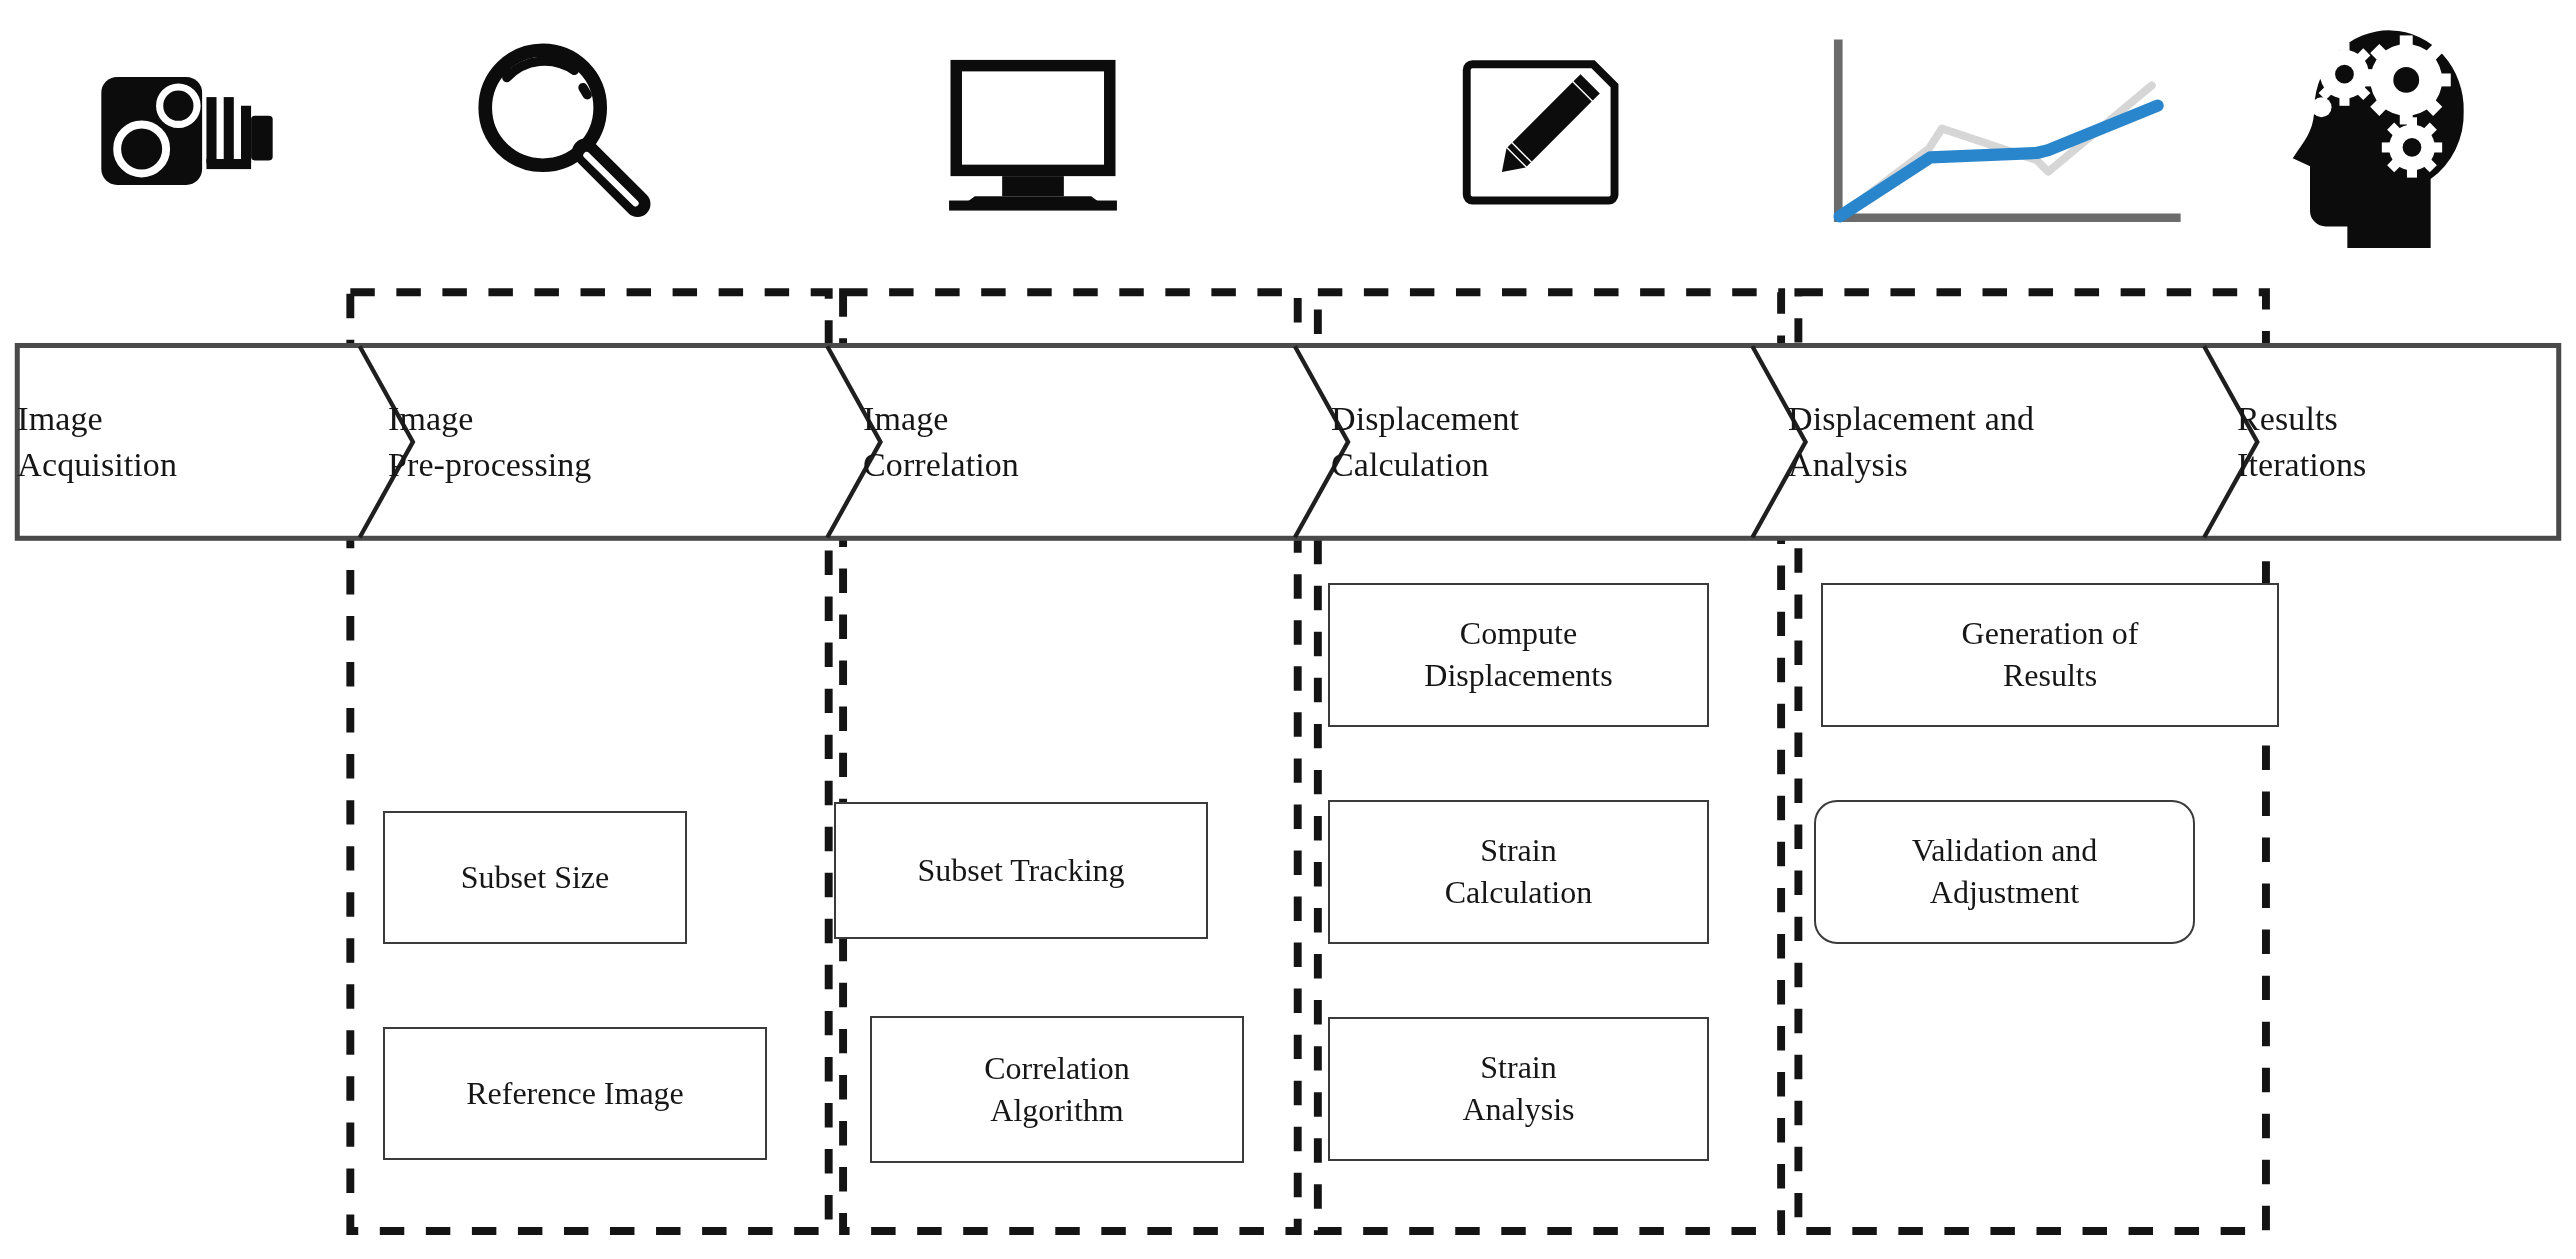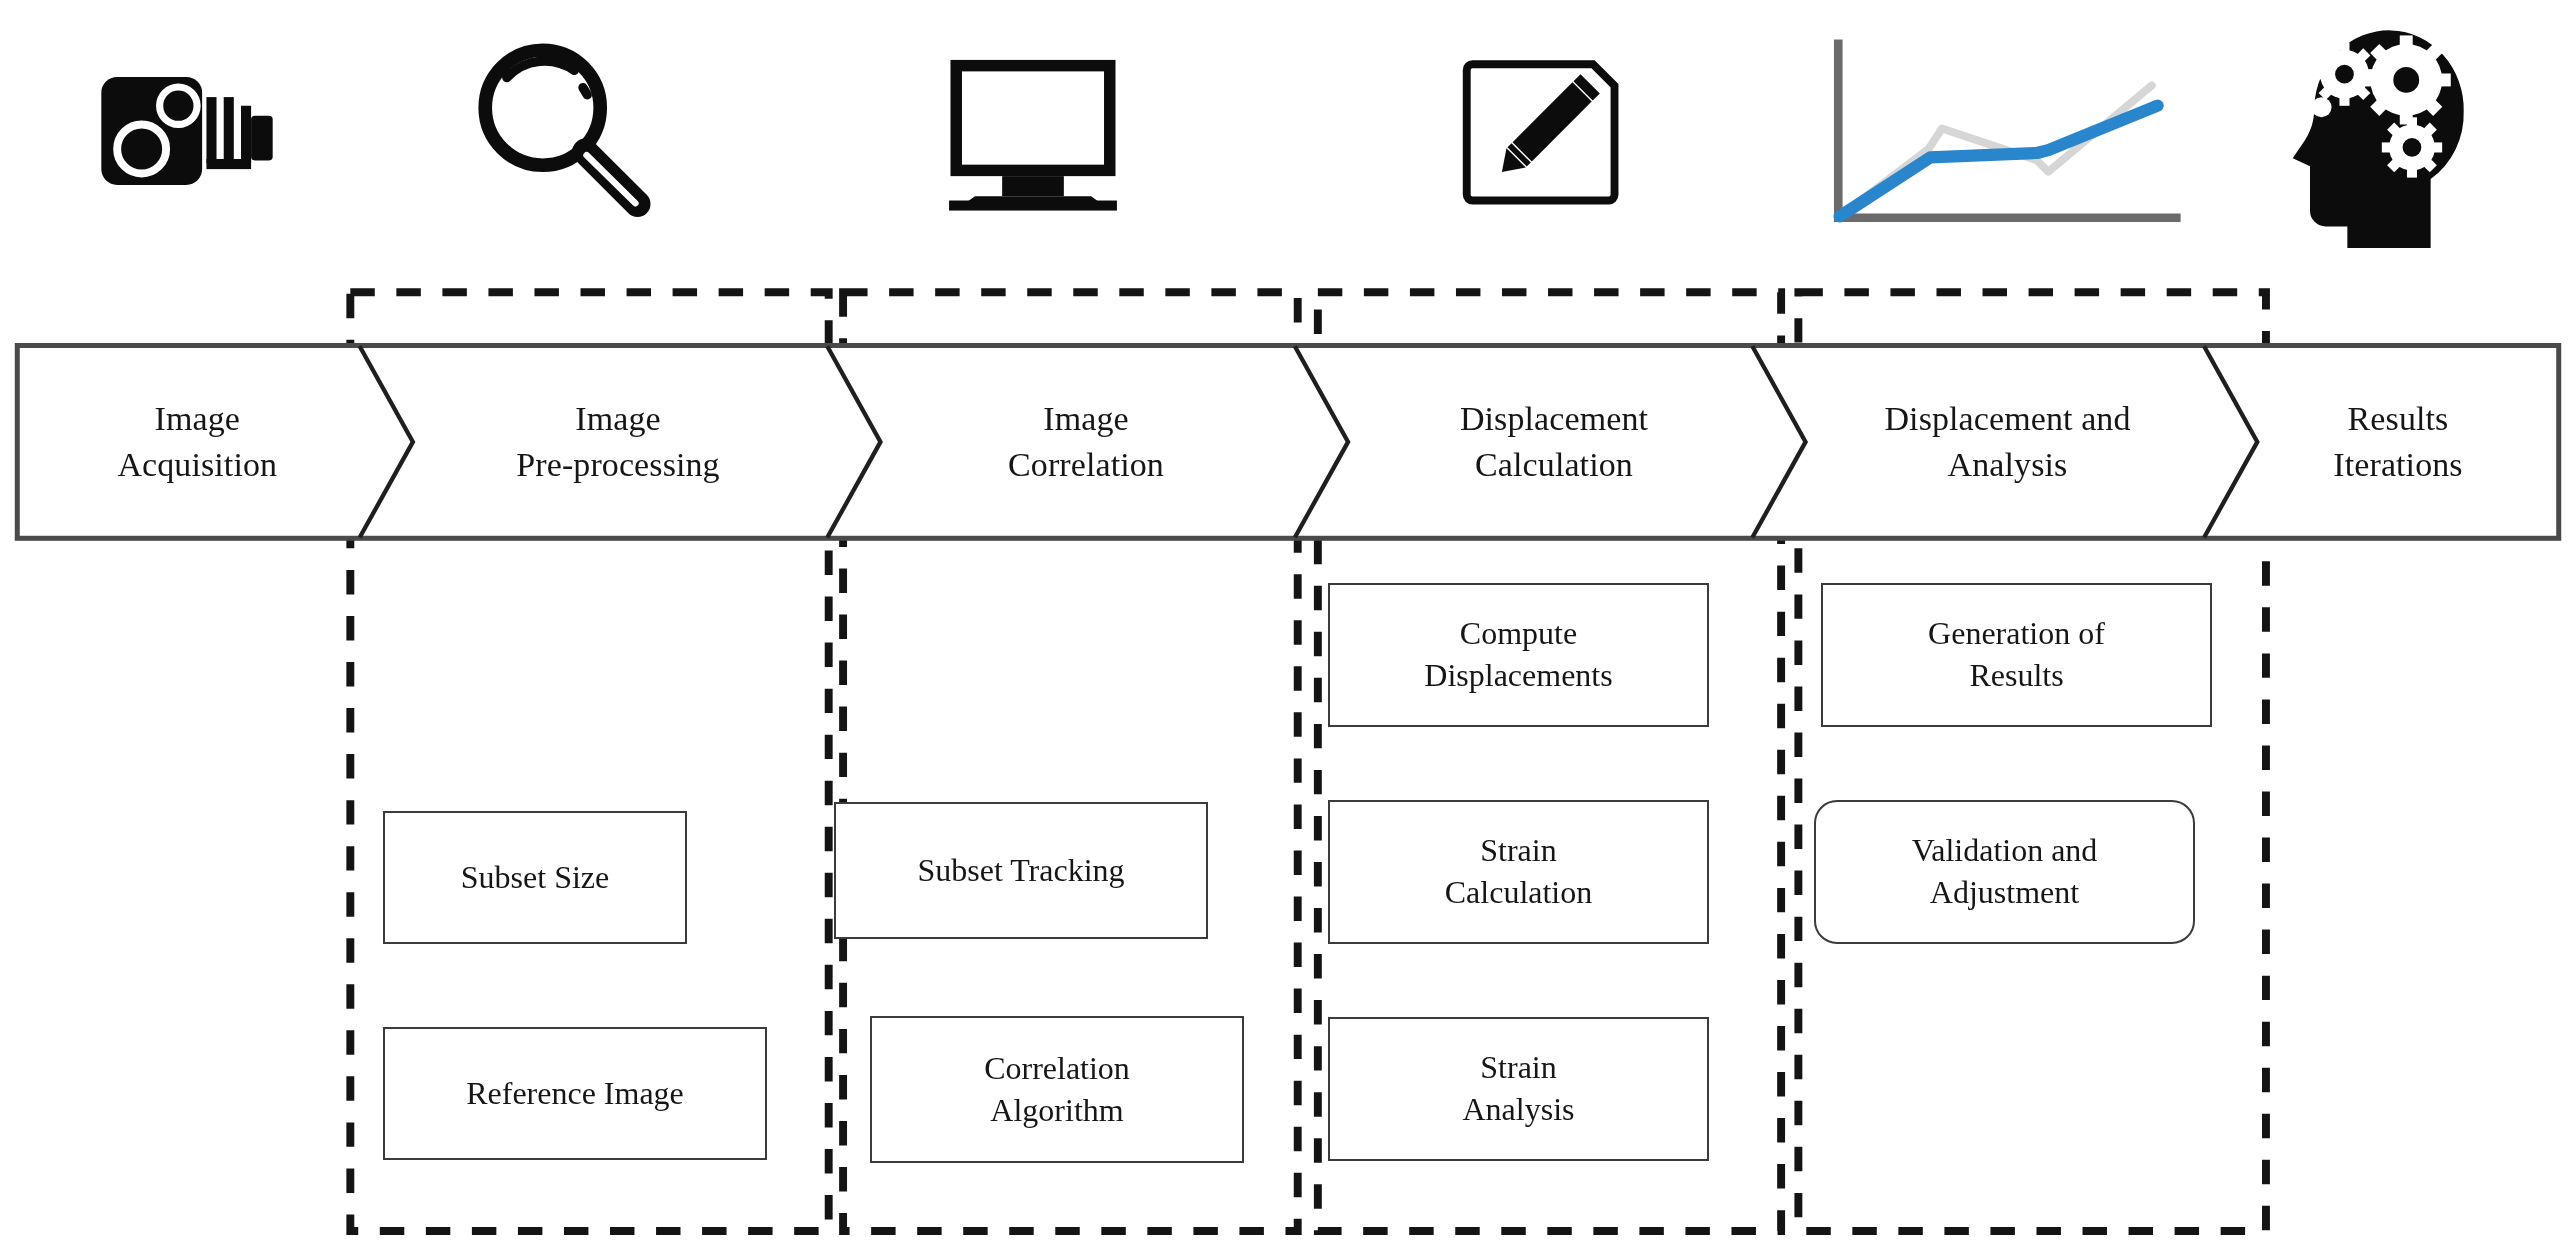--- a/index.html
+++ b/index.html
@@ -13,21 +13,21 @@
 
   
   .icon-row{position:absolute;left:0;top:0;width:2576px;height:259px;}
   .icon-slot{position:absolute;top:0;height:259px;display:flex;
              align-items:center;justify-content:center;}
   .icon-slot svg{display:block;}
 
   
   .band-label{
     position:absolute;
-    display:flex;flex-direction:column;align-items:center;justify-content:center;
+    display:flex;flex-direction:column;align-items:flex-start;justify-content:center;
     text-align:center;line-height:1.34;
     font-size:34px;letter-spacing:0.1px;
     color:#161616;
     white-space:nowrap;
   }
   .band-label span{display:block;}
 
   
   .subbox{
     position:absolute;
@@ -245,21 +245,21 @@
       <span>Calculation</span>
     </div>
   </div>
   <div class="subbox" style="left:1328px;top:1017px;width:381px;height:144px;">
     <div>
       <span>Strain</span>
       <span>Analysis</span>
     </div>
   </div>
 
-  <div class="subbox" style="left:1821px;top:583px;width:391px;height:144px;">
+  <div class="subbox" style="left:1821px;top:583px;width:458px;height:144px;">
     <div>
       <span>Generation of</span>
       <span>Results</span>
     </div>
   </div>
   <div class="subbox" style="left:1814px;top:800px;width:381px;height:144px;border-radius:23px;">
     <div>
       <span>Validation and</span>
       <span>Adjustment</span>
     </div>

